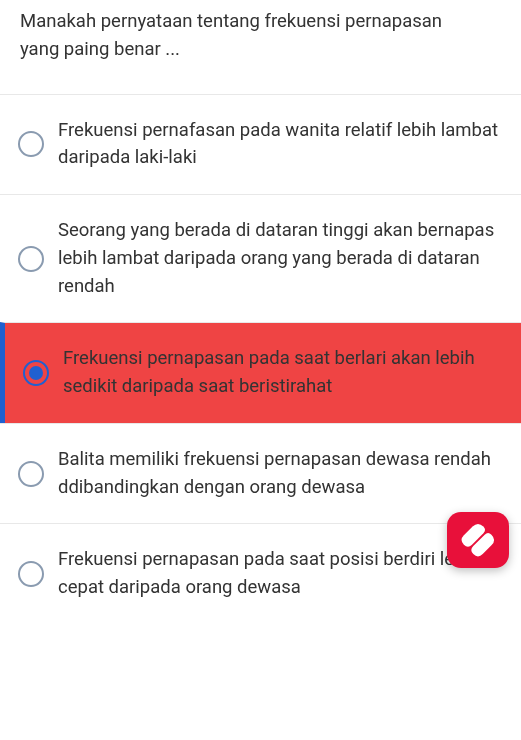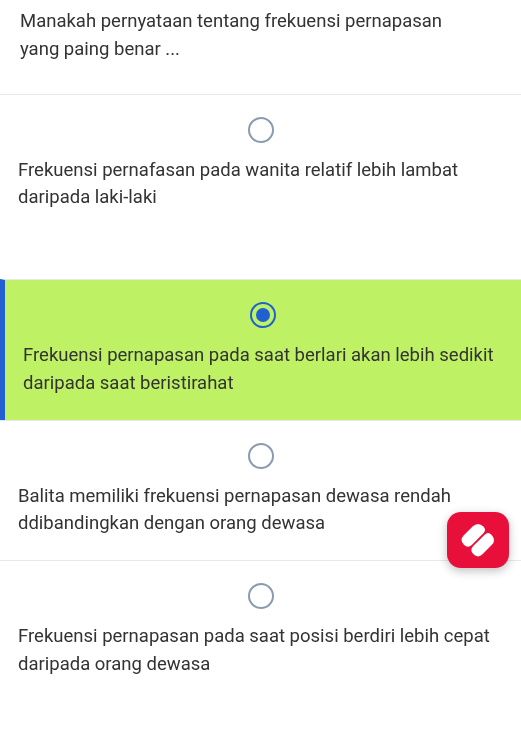--- a/index.html
+++ b/index.html
@@ -24,30 +24,28 @@
       flex-direction: column;
     }
     .option {
       display: flex;
       align-items: center;
       padding: 22px 18px;
       border-top: 1px solid #e8e8e8;
       gap: 14px;
       cursor: pointer;
       background: #ffffff;
-      flex-direction: column;
     }
     .option:first-child {
       border-top: 1px solid #e8e8e8;
       margin-top: 10px;
     }
     .option.selected {
-      background: #bef264;
+      background: #ef4444;
       border-left: 5px solid #2060d0;
-      margin-top: 45px;
     }
     .radio {
       flex-shrink: 0;
       width: 26px;
       height: 26px;
       border: 2.5px solid #8a9bb0;
       border-radius: 50%;
       display: flex;
       align-items: center;
       justify-content: center;
@@ -96,20 +94,26 @@
 
 <div class="options">
 
   <div class="option">
     <div class="radio">
       <div class="radio-inner"></div>
     </div>
     <div class="option-text">Frekuensi pernafasan pada wanita relatif lebih lambat daripada laki-laki</div>
   </div>
 
+  <div class="option">
+    <div class="radio">
+      <div class="radio-inner"></div>
+    </div>
+    <div class="option-text">Seorang yang berada di dataran tinggi akan bernapas lebih lambat daripada orang yang berada di dataran rendah</div>
+  </div>
 
   <div class="option selected">
     <div class="radio">
       <div class="radio-inner"></div>
     </div>
     <div class="option-text">Frekuensi pernapasan pada saat berlari akan lebih sedikit daripada saat beristirahat</div>
   </div>
 
   <div class="option">
     <div class="radio">

